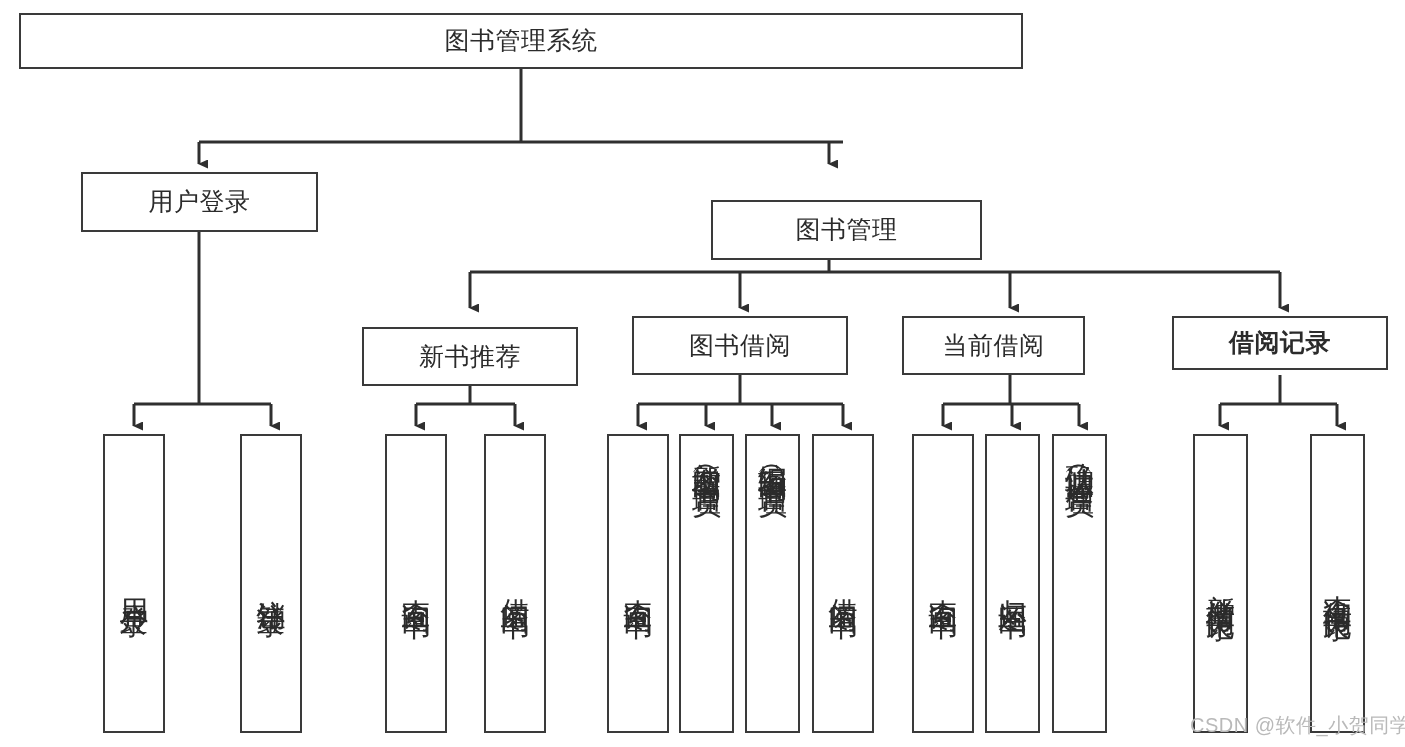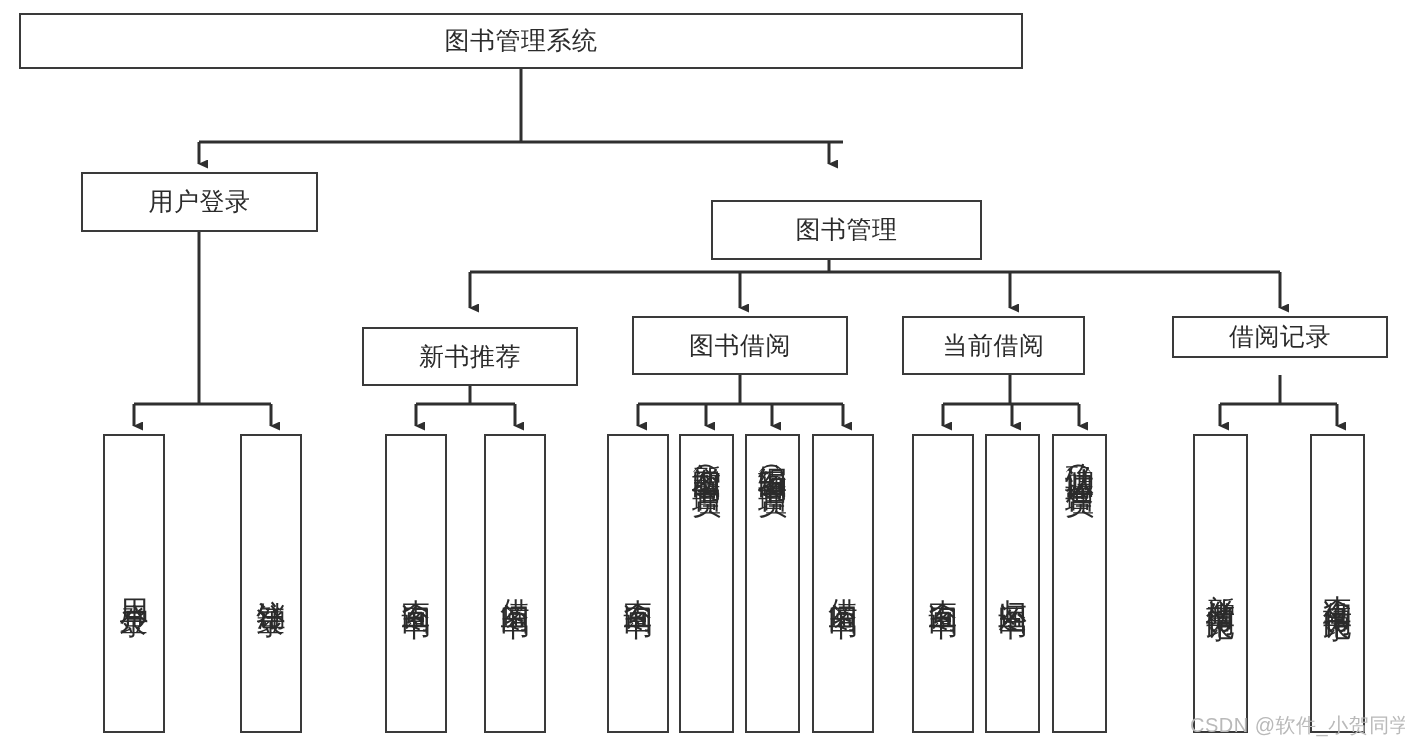--- a/index.html
+++ b/index.html
@@ -156,21 +156,21 @@
 
   <div class="node horiz" style="left: 362px; top: 327px; width: 216px; height: 59px; border-color: rgb(58, 58, 58); background: rgb(255, 255, 255); color: rgb(43, 43, 43);">
     <span class="node-label">新书推荐</span>
   </div>
   <div class="node horiz" style="left: 632px; top: 316px; width: 216px; height: 59px; border-color: rgb(58, 58, 58); background: rgb(255, 255, 255); color: rgb(43, 43, 43); justify-content: center;">
     <span class="node-label">图书借阅</span>
   </div>
   <div class="node horiz" style="left: 902px; top: 316px; width: 183px; height: 59px; border-color: rgb(58, 58, 58); background: rgb(255, 255, 255); color: rgb(43, 43, 43);">
     <span class="node-label">当前借阅</span>
   </div>
-  <div class="node horiz" style="left: 1172px; top: 316px; width: 216px; height: 42px; border-color: rgb(58, 58, 58); background: rgb(255, 255, 255); color: rgb(43, 43, 43);">
+  <div class="node horiz" style="left: 1172px; top: 316px; width: 216px; height: 54px; border-color: rgb(58, 58, 58); background: rgb(255, 255, 255); color: rgb(43, 43, 43); font-weight: bold;">
     <span class="node-label">借阅记录</span>
   </div>
 
   <div class="node vert centered" style="left: 103px; top: 434px; width: 62px; height: 299px; border-color: rgb(58, 58, 58); background: rgb(255, 255, 255); color: rgb(43, 43, 43);">
     <span class="node-label">用户登录</span>
   </div>
   <div class="node vert centered" style="left: 240px; top: 434px; width: 62px; height: 299px; border-color: rgb(58, 58, 58); background: rgb(255, 255, 255); color: rgb(43, 43, 43);">
     <span class="node-label">注销登录</span>
   </div>
   <div class="node vert centered" style="left: 385px; top: 434px; width: 62px; height: 299px; border-color: rgb(58, 58, 58); background: rgb(255, 255, 255); color: rgb(43, 43, 43);">

